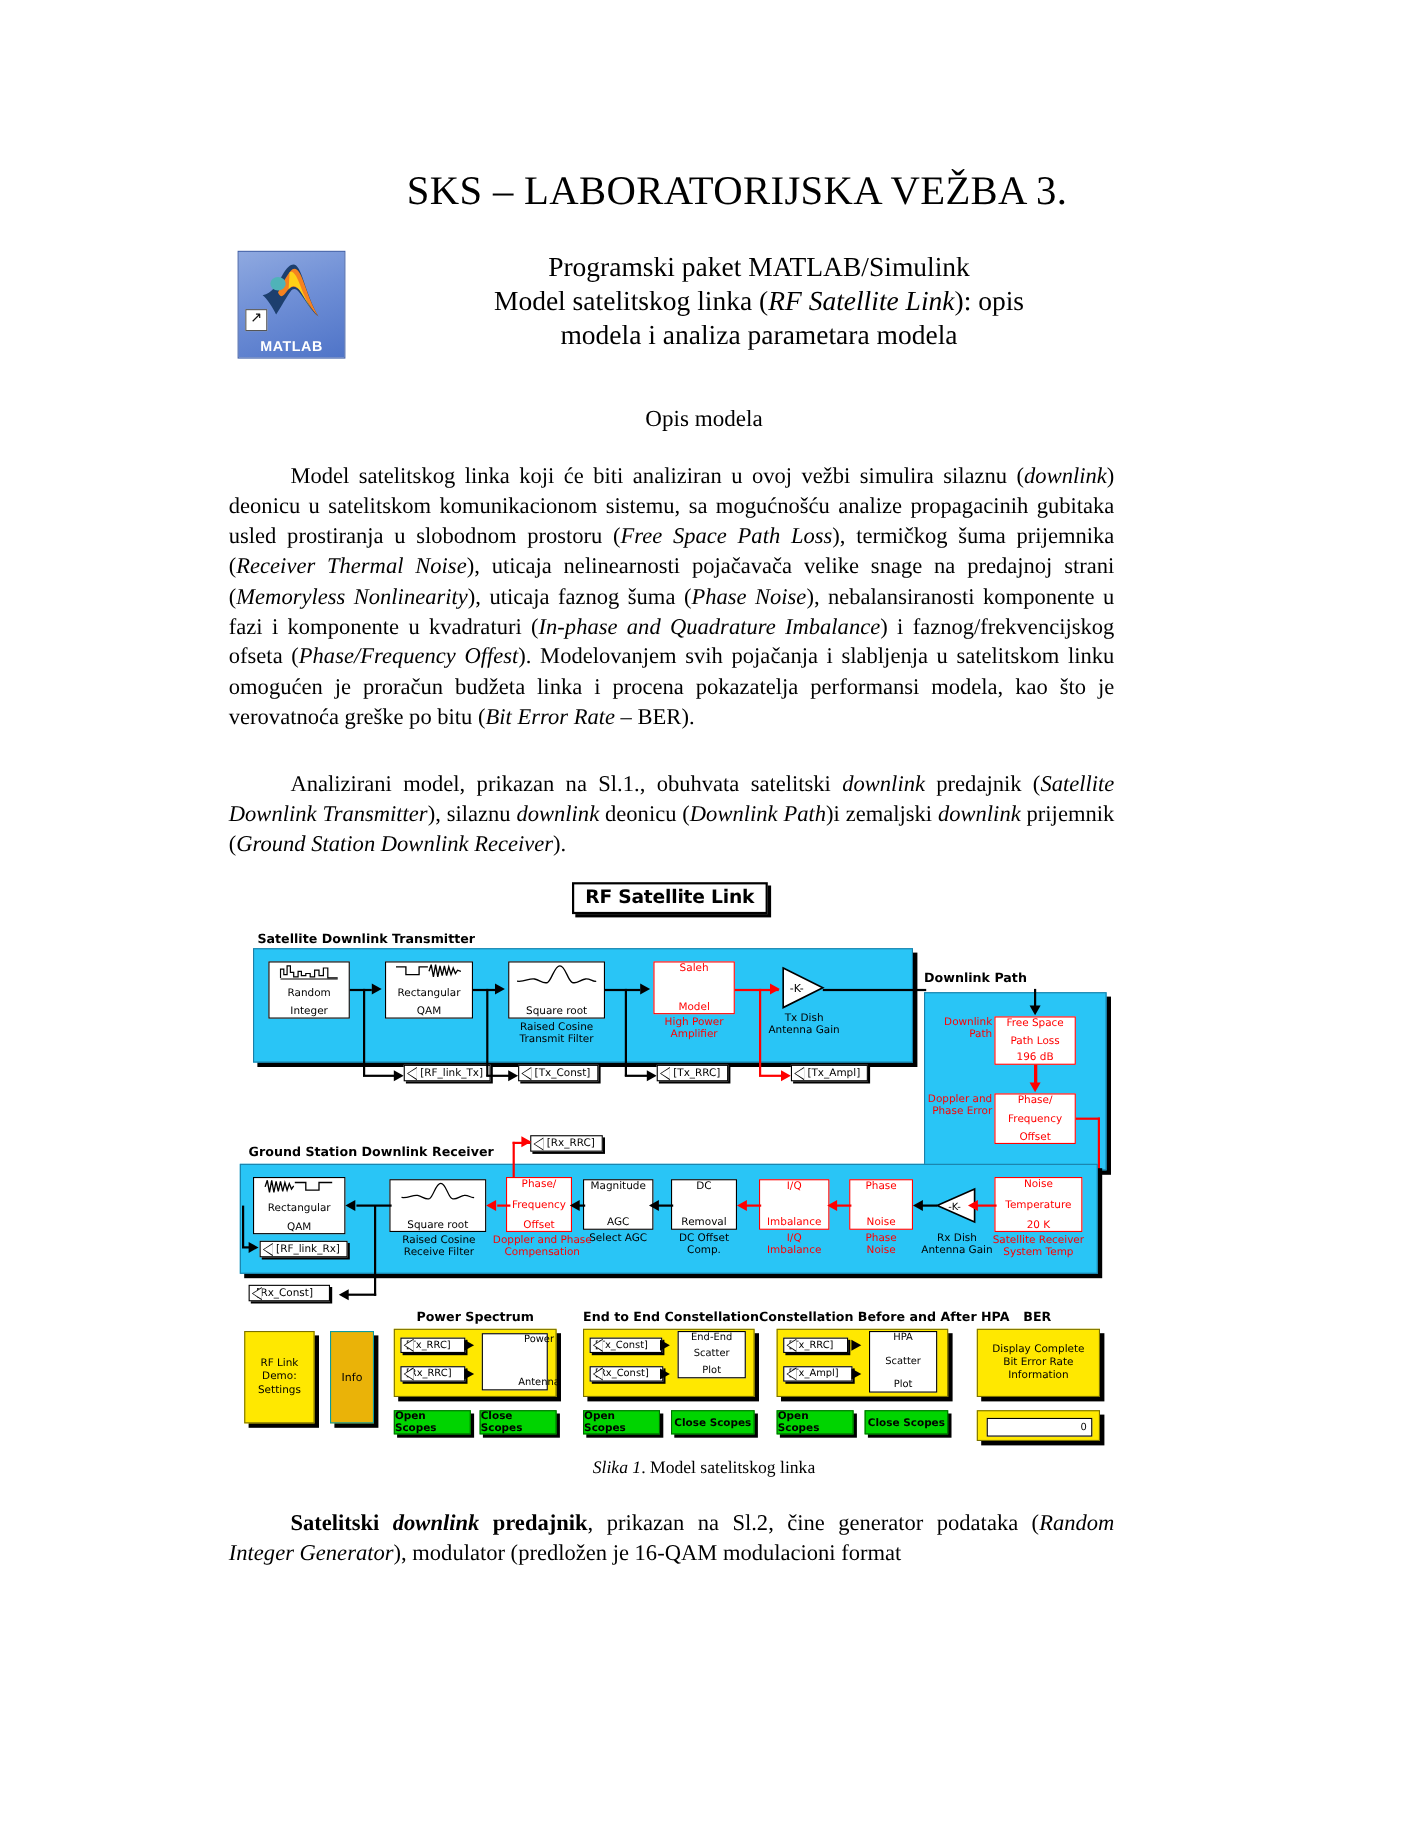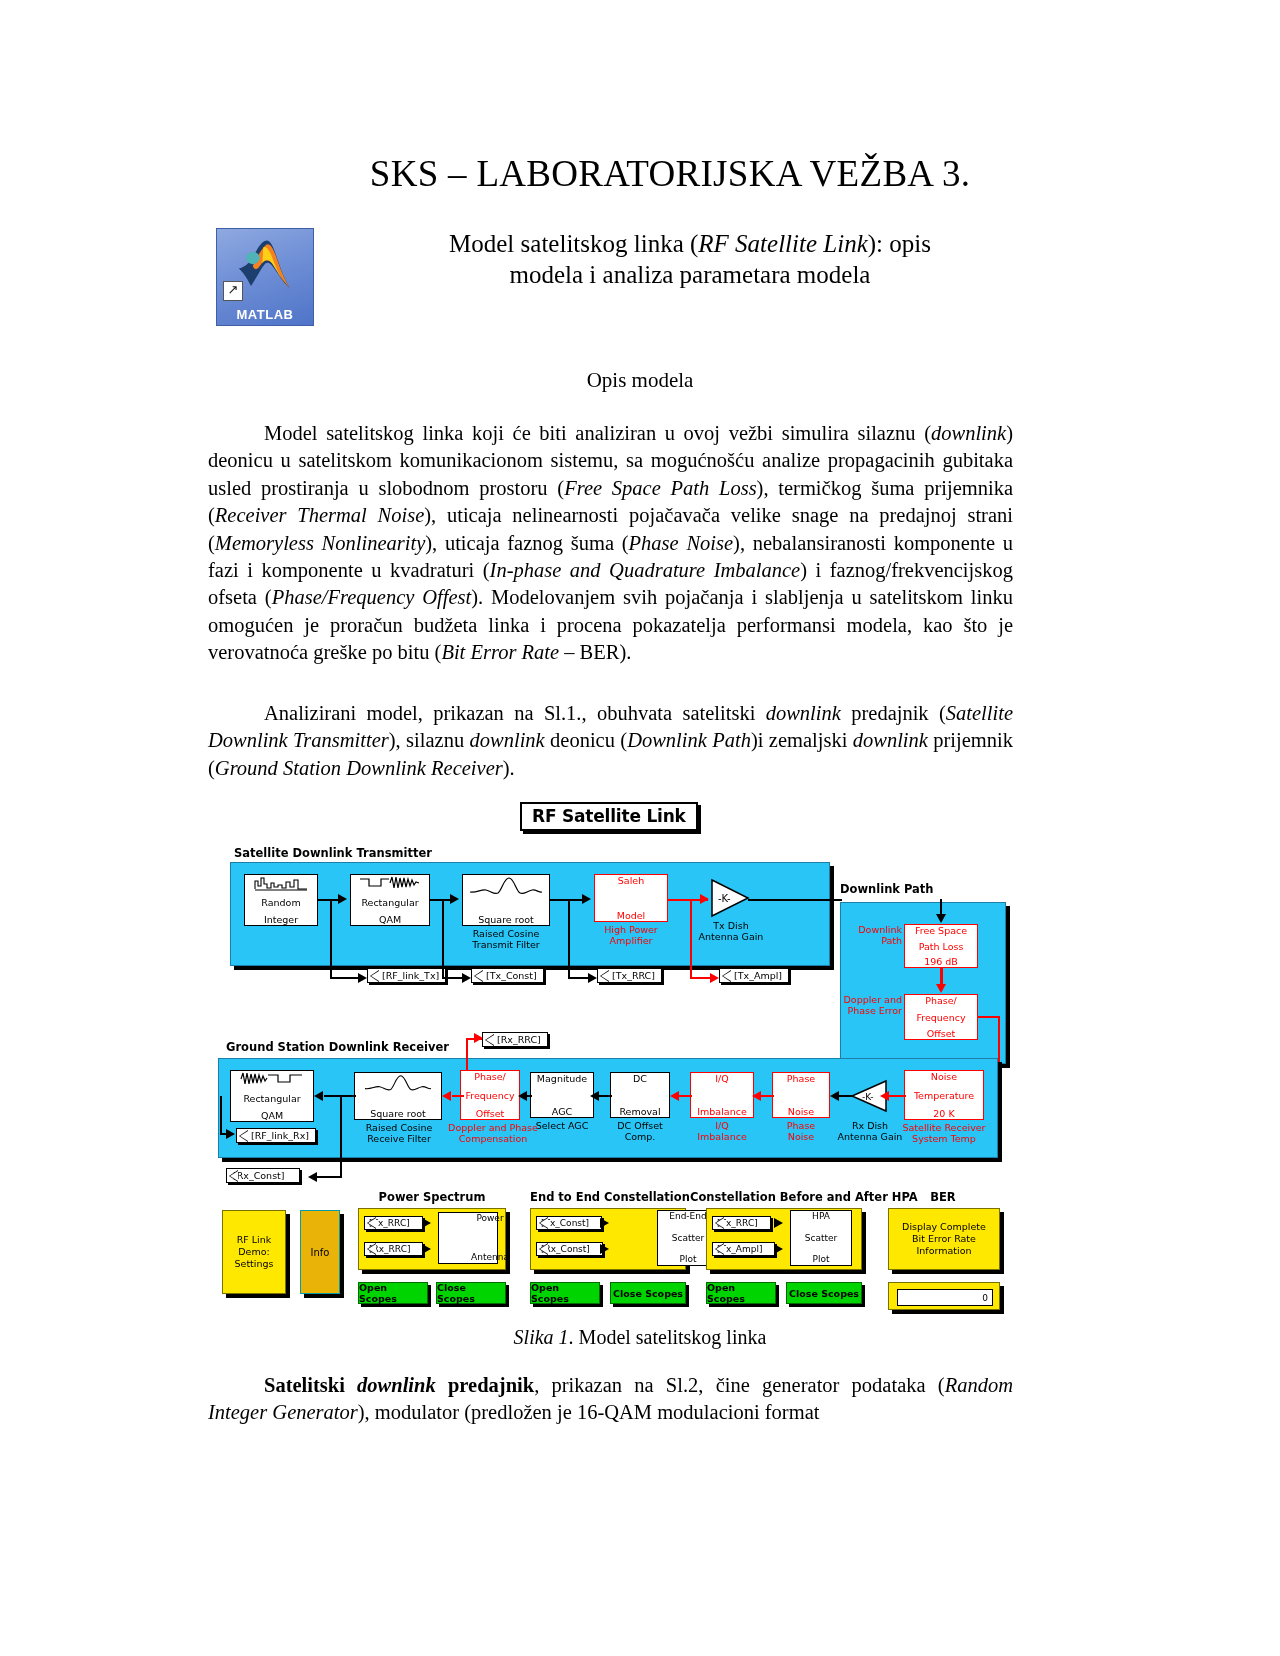--- a/index.html
+++ b/index.html
@@ -265,21 +265,21 @@
     text-align: right;
     padding-right: 4px;
     box-sizing: border-box;
     line-height: 16px;
   }
   .fig-caption {
     position: absolute;
     left: 0; top: 1326px;
     width: 1280px;
     text-align: center;
-    font-size: 20px;
+    font-size: 16px;
   }
   .sig { display:block; }
 </style>
 </head>
 <body>
 
 <div class="page">
 
   <div class="doc-title">SKS – LABORATORIJSKA VEŽBA 3.</div>
 
@@ -288,20 +288,21 @@
       <path d="M2 36 C12 34 16 26 22 16 C27 7 31 4 34 4 C38 4 41 10 45 22 C49 34 54 48 60 58 C52 52 46 40 41 34 C37 29 34 28 31 32 C27 37 22 47 16 56 C12 48 7 40 2 36 Z" fill="#1d3f6e"></path>
       <path d="M18 33 C22 26 27 14 33 9 C38 6 42 14 46 26 C50 38 55 50 60 58 C52 50 46 38 41 31 C36 25 31 26 27 32 C24 36 21 40 18 33 Z" fill="#f58220"></path>
       <path d="M30 12 C34 9 38 17 42 28 C46 39 52 50 58 57 C50 48 45 37 40 30 C36 25 32 25 29 30 Z" fill="#fdd017"></path>
       <ellipse cx="18" cy="24" rx="8" ry="7" fill="#4fb3b8"></ellipse>
     </svg>
     <div class="shortcut">↗</div>
     <div class="label">MATLAB</div>
   </div>
 
   <div class="subtitle-block">
+    <div class="l1">Programski paket MATLAB/Simulink</div>
     <div><span>Model satelitskog linka (</span><i>RF Satellite Link</i><span>): opis</span></div>
     <div>modela i analiza parametara modela</div>
   </div>
 
   <div class="section-head">Opis modela</div>
 
   <div class="para" id="para1">
     <span class="indent"></span>Model satelitskog linka koji će biti analiziran u ovoj vežbi simulira silaznu (<i>downlink</i>) deonicu u satelitskom komunikacionom sistemu, sa mogućnošću analize propagacinih gubitaka usled prostiranja u slobodnom prostoru (<i>Free Space Path Loss</i>), termičkog šuma prijemnika (<i>Receiver Thermal Noise</i>), uticaja nelinearnosti pojačavača velike snage na predajnoj strani (<i>Memoryless Nonlinearity</i>), uticaja faznog šuma (<i>Phase Noise</i>), nebalansiranosti komponente u fazi i komponente u kvadraturi (<i>In-phase and Quadrature Imbalance</i>) i faznog/frekvencijskog ofseta (<i>Phase/Frequency Offest</i>). Modelovanjem svih pojačanja i slabljenja u satelitskom linku omogućen je proračun budžeta linka i procena pokazatelja performansi modela, kao što je verovatnoća greške po bitu (<i>Bit Error Rate</i> – BER).
   </div>
 
@@ -569,21 +570,21 @@
     </div>
     <div class="greenbtn" style="left:146px; top:484px; width:70px; height:22px;">Open Scopes</div>
     <div class="greenbtn" style="left:224px; top:484px; width:70px; height:22px;">Close Scopes</div>
 
     <div class="panelhdr" style="left:308px; top:392px; width:180px;">End to End Constellation</div>
     <div class="yellowbox" style="left:318px; top:410px; width:156px; height:62px;"></div>
     <div class="goto" style="left:324px; top:418px; font-size:9px; padding:1px 12px 1px 4px;">[Tx_Const]</div>
     <div class="goto" style="left:324px; top:444px; font-size:9px; padding:1px 12px 1px 4px;">[Rx_Const]</div>
     <div class="arrow r" style="left:388px; top:420px;"></div>
     <div class="arrow r" style="left:388px; top:446px;"></div>
-    <div class="blk" style="left:404px; top:412px; width:62px; height:56px; font-size:9px;margin-left:41px;">
+    <div class="blk" style="left:404px; top:412px; width:62px; height:43px; font-size:9px;">
       <div>End-End</div>
       <div>Scatter</div>
       <div>Plot</div>
     </div>
     <div class="greenbtn" style="left:318px; top:484px; width:70px; height:22px;">Open Scopes</div>
     <div class="greenbtn" style="left:398px; top:484px; width:76px; height:22px;">Close Scopes</div>
 
     <div class="panelhdr" style="left:478px; top:392px; width:220px;">Constellation Before and After HPA</div>
     <div class="yellowbox" style="left:494px; top:410px; width:156px; height:62px;"></div>
     <div class="goto" style="left:500px; top:418px; font-size:9px; padding:1px 12px 1px 4px;">[Tx_RRC]</div>

